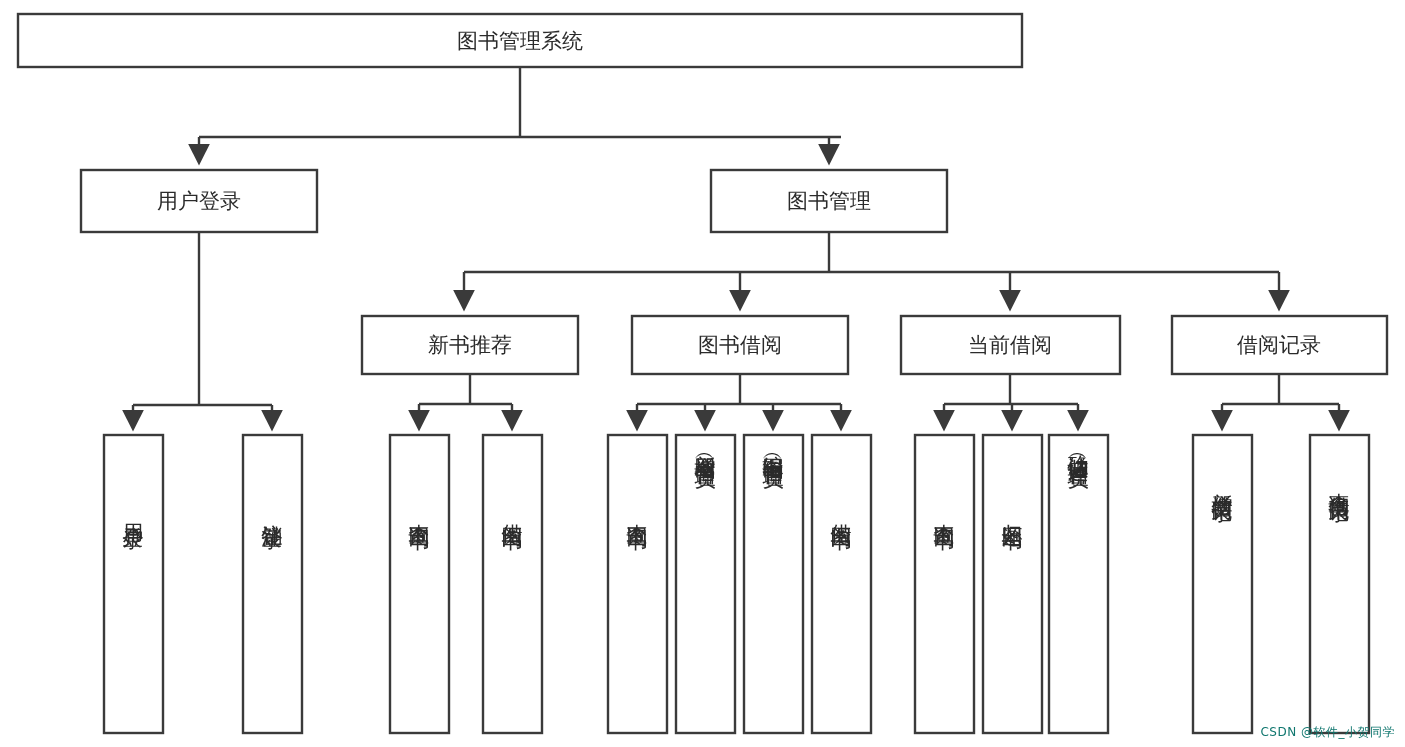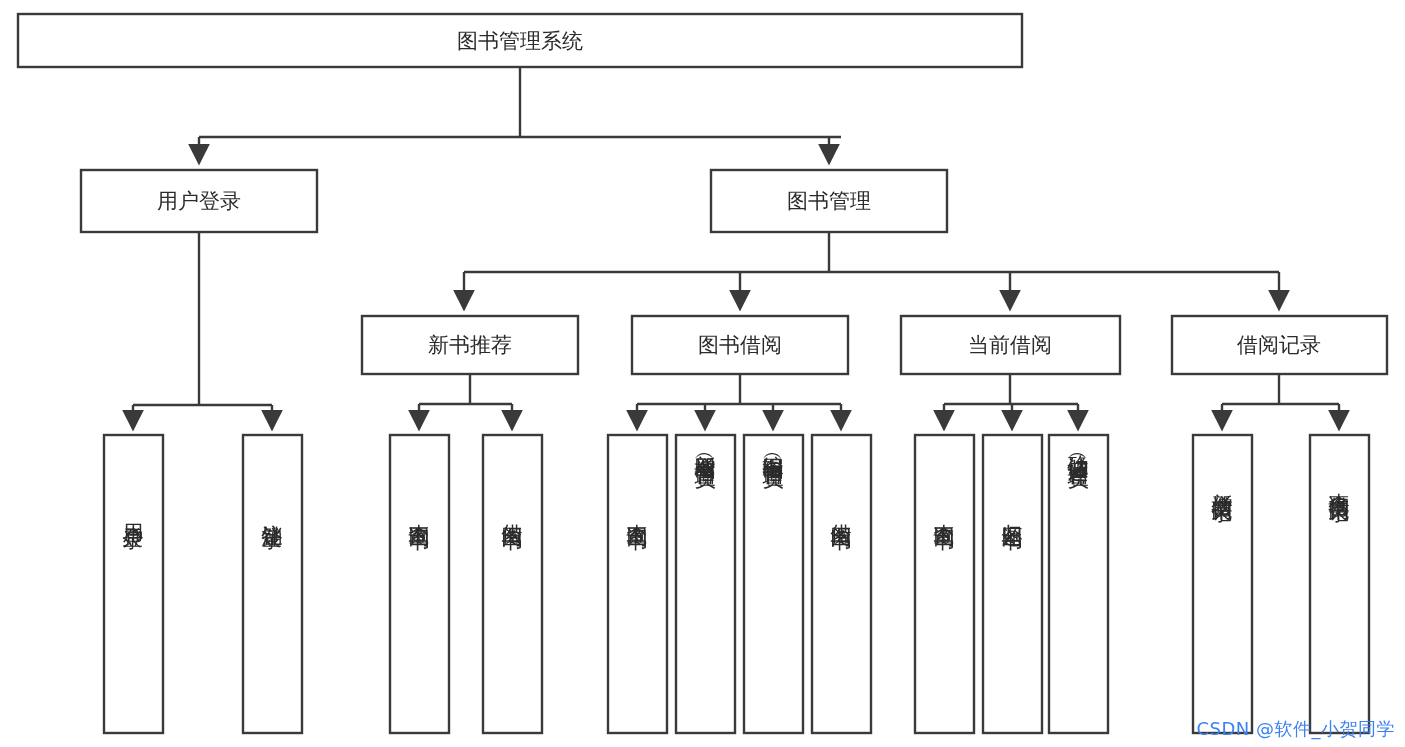--- a/index.html
+++ b/index.html
@@ -49,22 +49,22 @@
   }
   .arrow-head {
     fill: #3a3a3a;
     stroke: none;
   }
   .watermark {
     position: absolute;
     right: 10px;
     bottom: 6px;
     font-family: "DejaVu Sans", "Liberation Sans", sans-serif;
-    font-size: 18px;
-    color: #3b82f6;
+    font-size: 12px;
+    color: #0f766e;
     letter-spacing: 0.5px;
     white-space: nowrap;
     pointer-events: none;
   }
 </style>
 </head>
 <body>
 
 <svg id="diagram" viewBox="0 0 1405 747" xmlns="http://www.w3.org/2000/svg">
 

